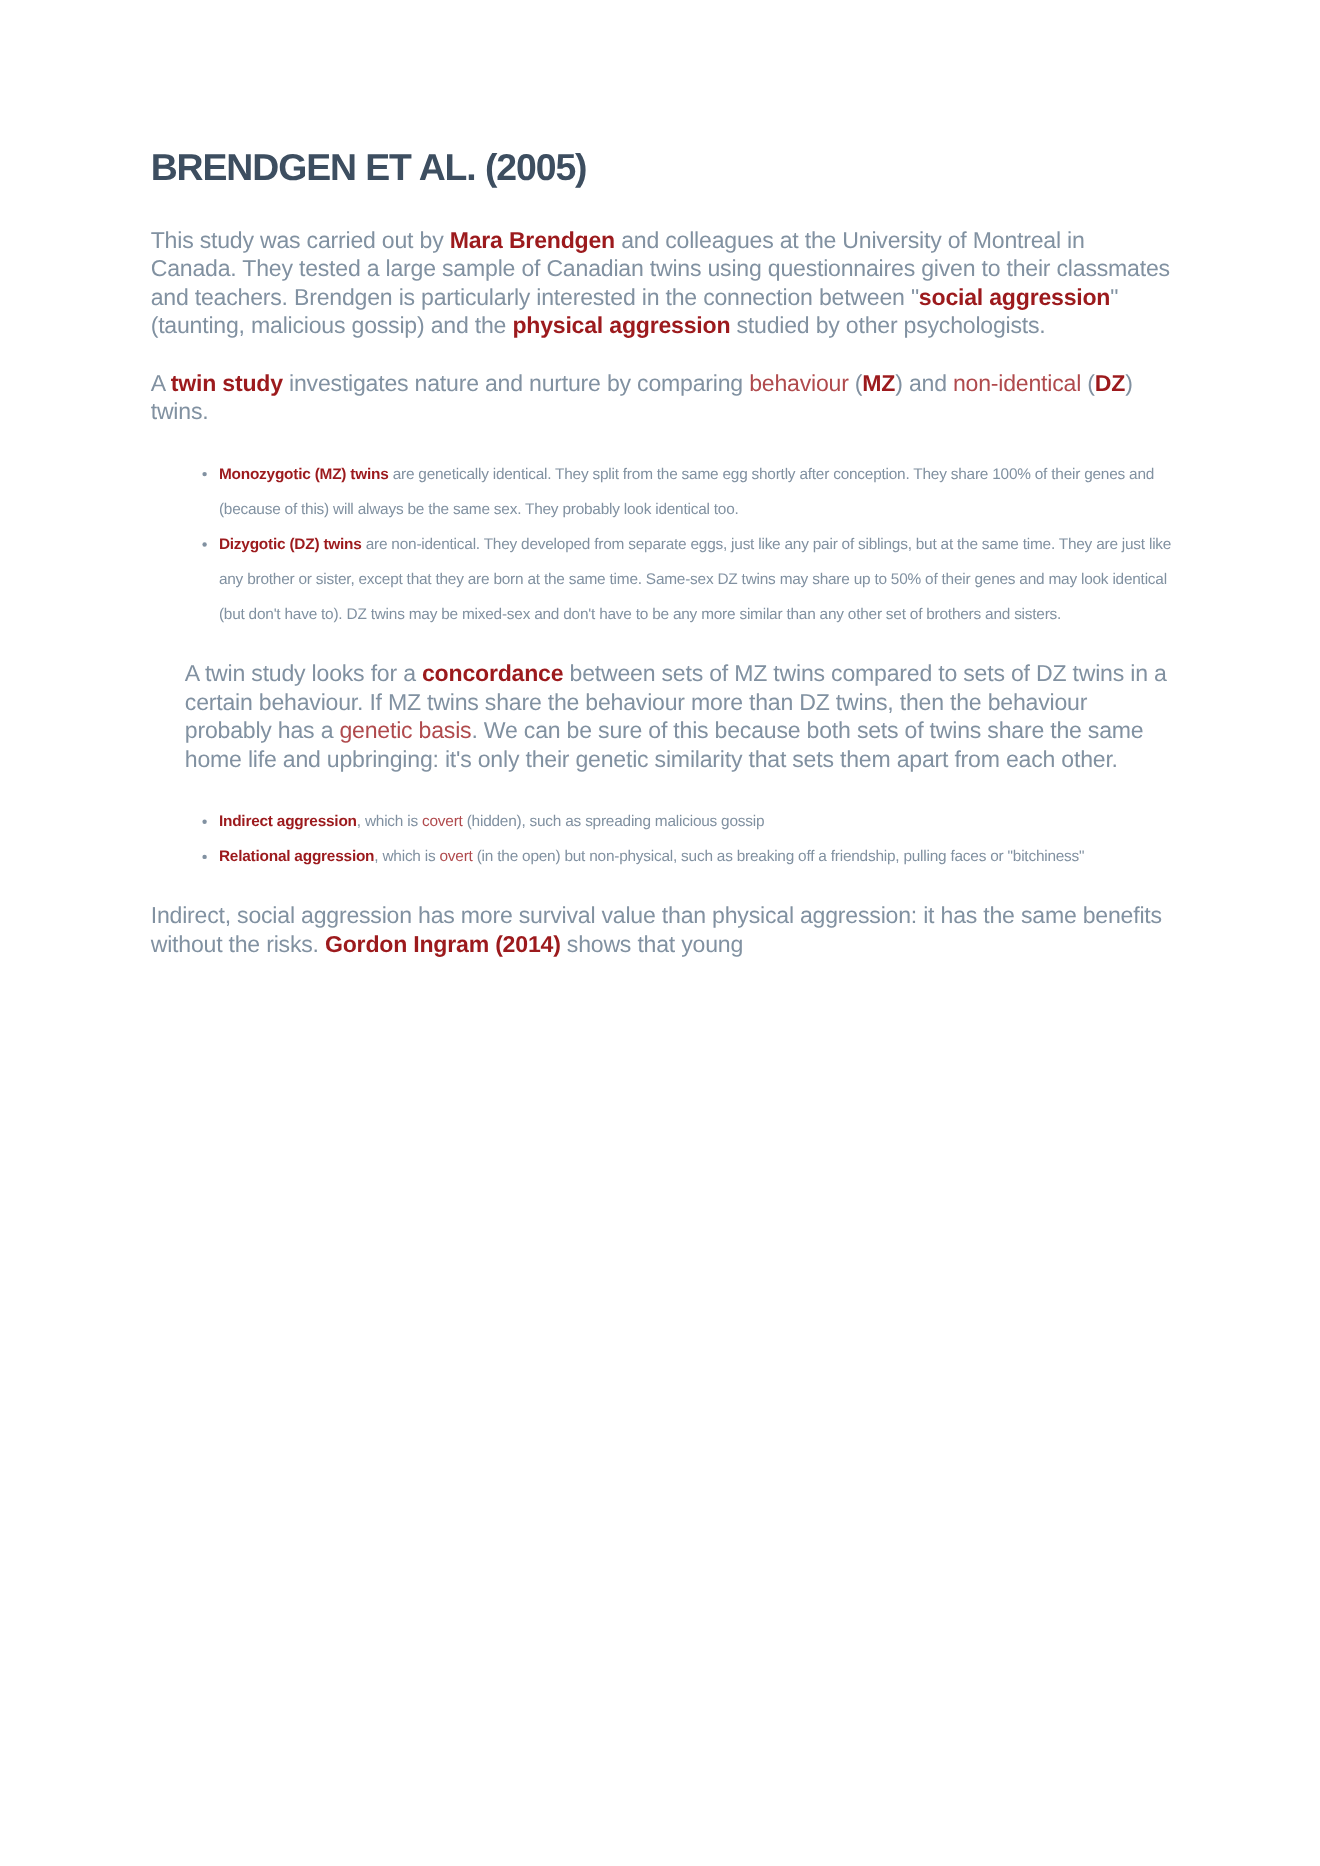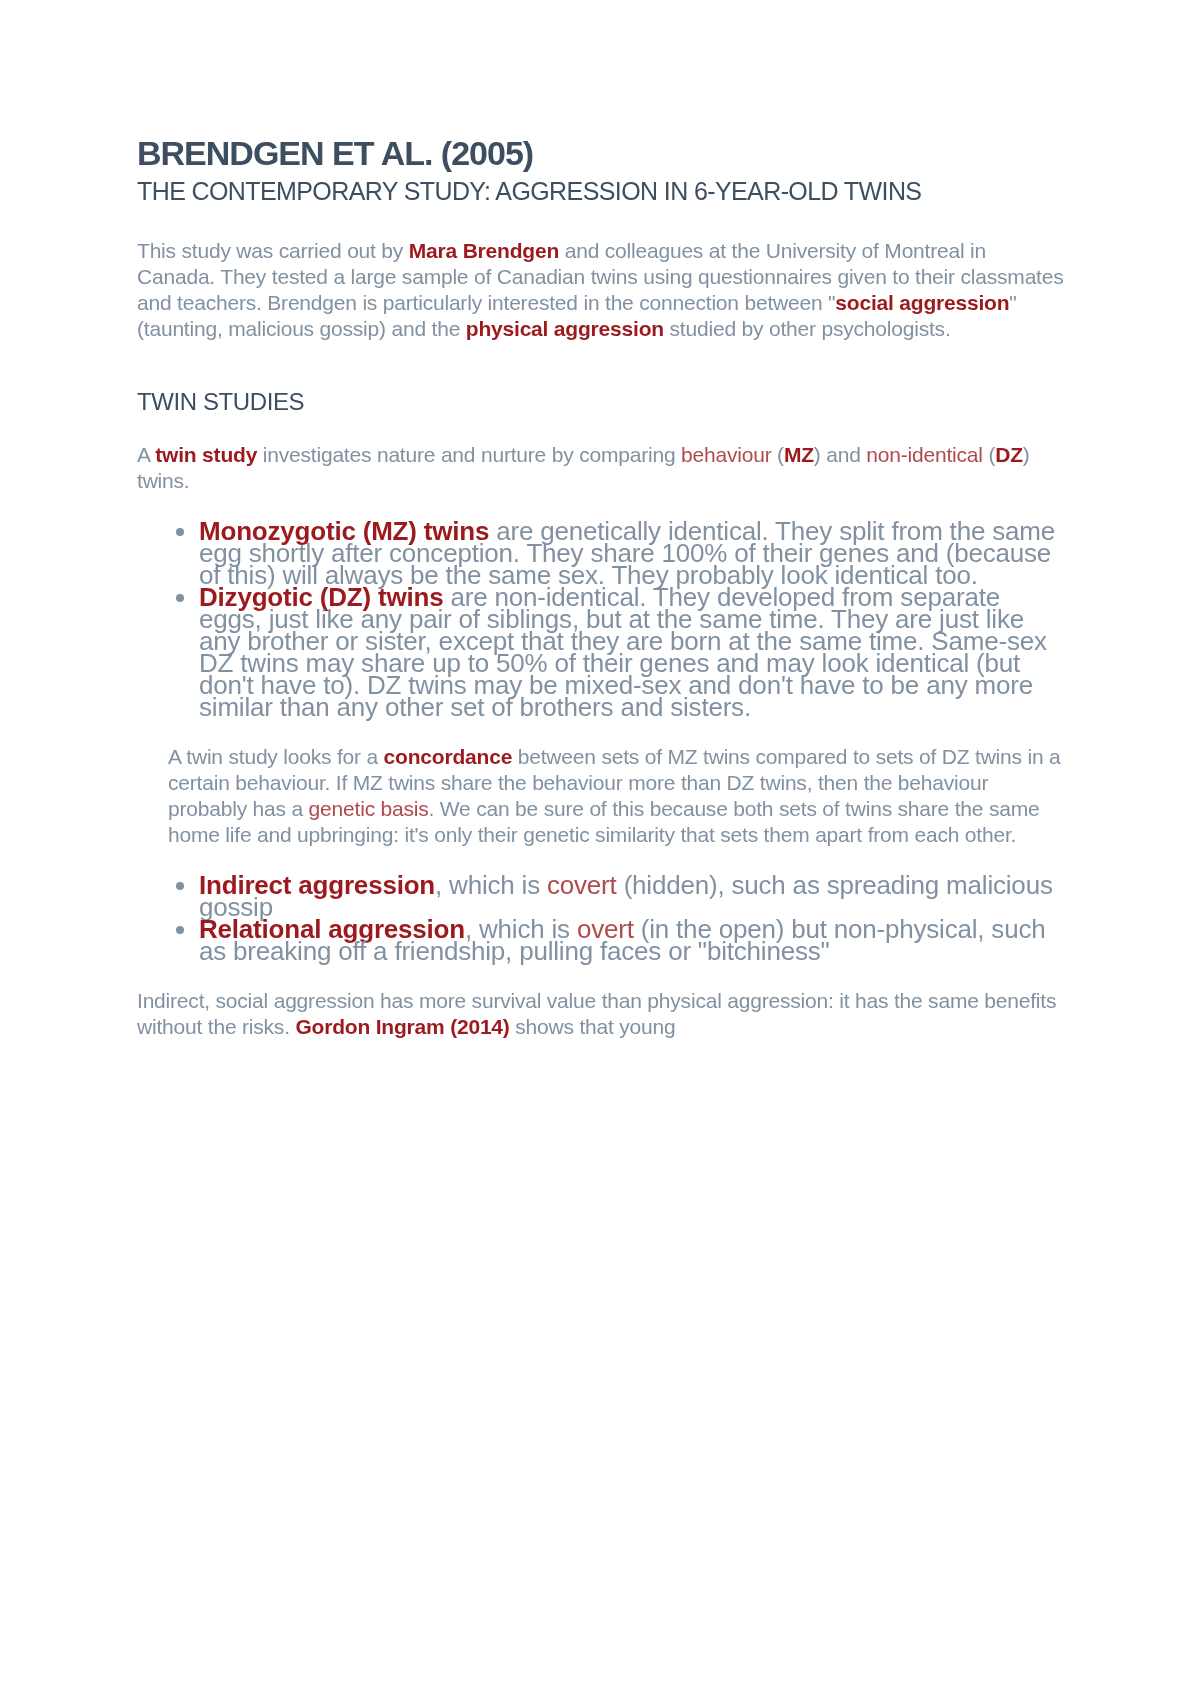--- a/index.html
+++ b/index.html
@@ -50,42 +50,40 @@
     margin-top:26px;
     letter-spacing:-0.2px;
   }
   p.first{margin-top:32px;}
   ul.bullets{
     margin-top:26px;
     padding-left:62px;
     list-style:disc outside;
   }
   ul.bullets li{
-    font-size:26px;
-    line-height:22px;
+    font-size:14px;
+    line-height:32px;
     letter-spacing:-0.2px;
   }
   .indented{margin-left:31px;}
   .mt-xl{margin-top:62px;}
   .mt-xxl{margin-top:86px;}
   .b{color:var(--c-accent-bold);font-weight:bold;}
   .r{color:var(--c-accent-light);}
 </style>
 </head>
 <body>
 
 <div class="page">
   <div class="doc">
 
     <h1 class="title">BRENDGEN ET AL. (2005)</h1>
-    <h2 class="subtitle">THE CONTEMPORARY STUDY: AGGRESSION IN 6-YEAR-OLD TWINS</h2>
 
     <p class="body first"><span>This study was carried out by </span><span class="b">Mara Brendgen</span><span> and colleagues at the University of Montreal in Canada. They tested a large sample of Canadian twins using questionnaires given to their classmates and teachers. Brendgen is particularly interested in the connection between "</span><span class="b">social aggression</span><span>" (taunting, malicious gossip) and the </span><span class="b">physical aggression</span><span> studied by other psychologists.</span></p>
 
-    <h3 class="section-heading">TWIN STUDIES</h3>
 
     <p class="body"><span>A </span><span class="b">twin study</span><span> investigates nature and nurture by comparing </span><span class="r">behaviour</span><span> (</span><span class="b">MZ</span><span>) and </span><span class="r">non-identical</span><span> (</span><span class="b">DZ</span><span>) twins.</span></p>
 
     <ul class="bullets">
       <li><span class="b">Monozygotic (MZ) twins</span><span> are genetically identical. They split from the same egg shortly after conception. They share 100% of their genes and (because of this) will always be the same sex. They probably look identical too.</span></li>
       <li><span class="b">Dizygotic (DZ) twins</span><span> are non-identical. They developed from separate eggs, just like any pair of siblings, but at the same time. They are just like any brother or sister, except that they are born at the same time. Same-sex DZ twins may share up to 50% of their genes and may look identical (but don't have to). DZ twins may be mixed-sex and don't have to be any more similar than any other set of brothers and sisters.</span></li>
     </ul>
 
     <p class="body indented mt-xl"><span>A twin study looks for a </span><span class="b">concordance</span><span> between sets of MZ twins compared to sets of DZ twins in a certain behaviour. If MZ twins share the behaviour more than DZ twins, then the behaviour probably has a </span><span class="r">genetic basis</span><span>. We can be sure of this because both sets of twins share the same home life and upbringing: it's only their genetic similarity that sets them apart from each other.</span></p>
 

